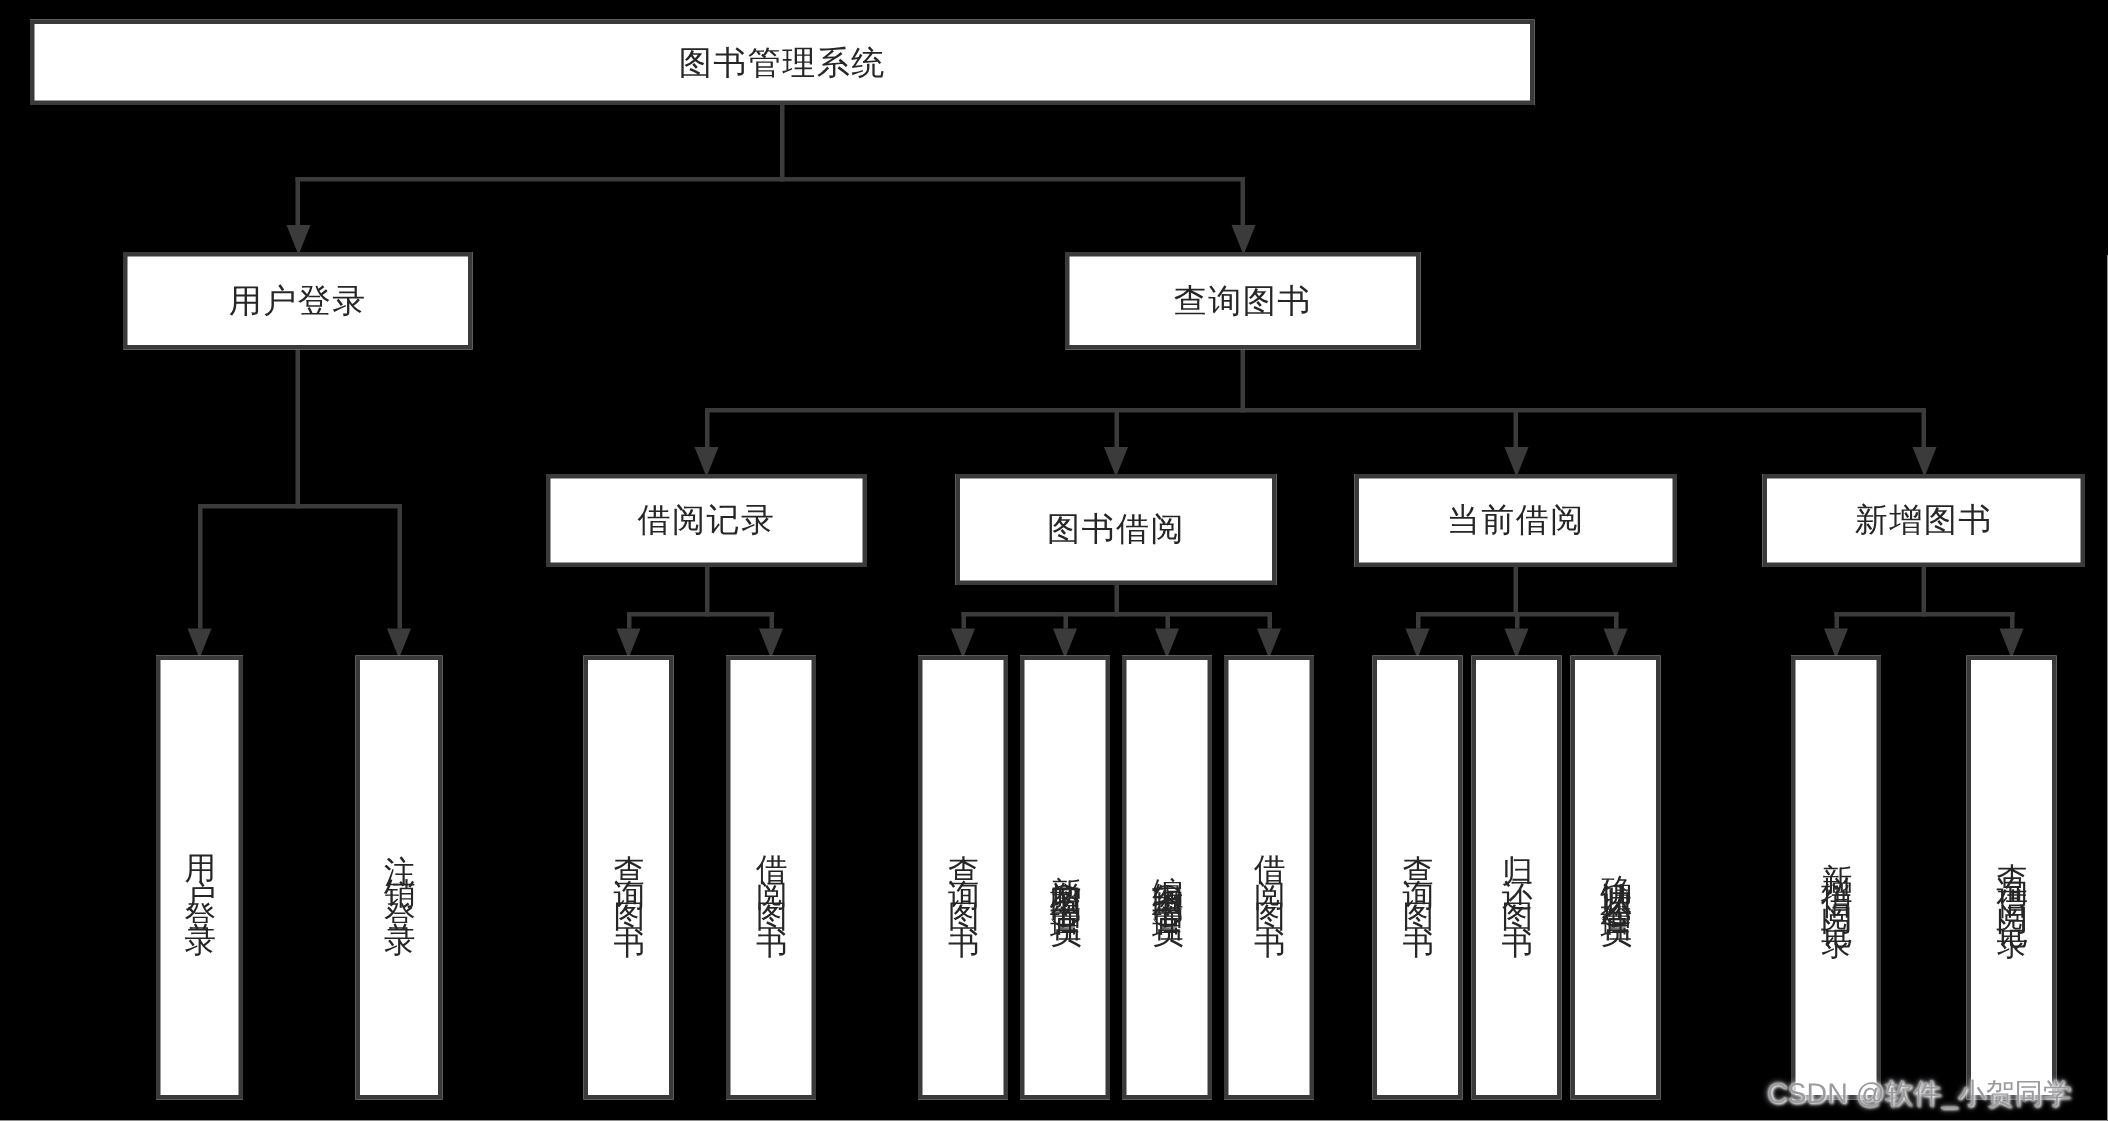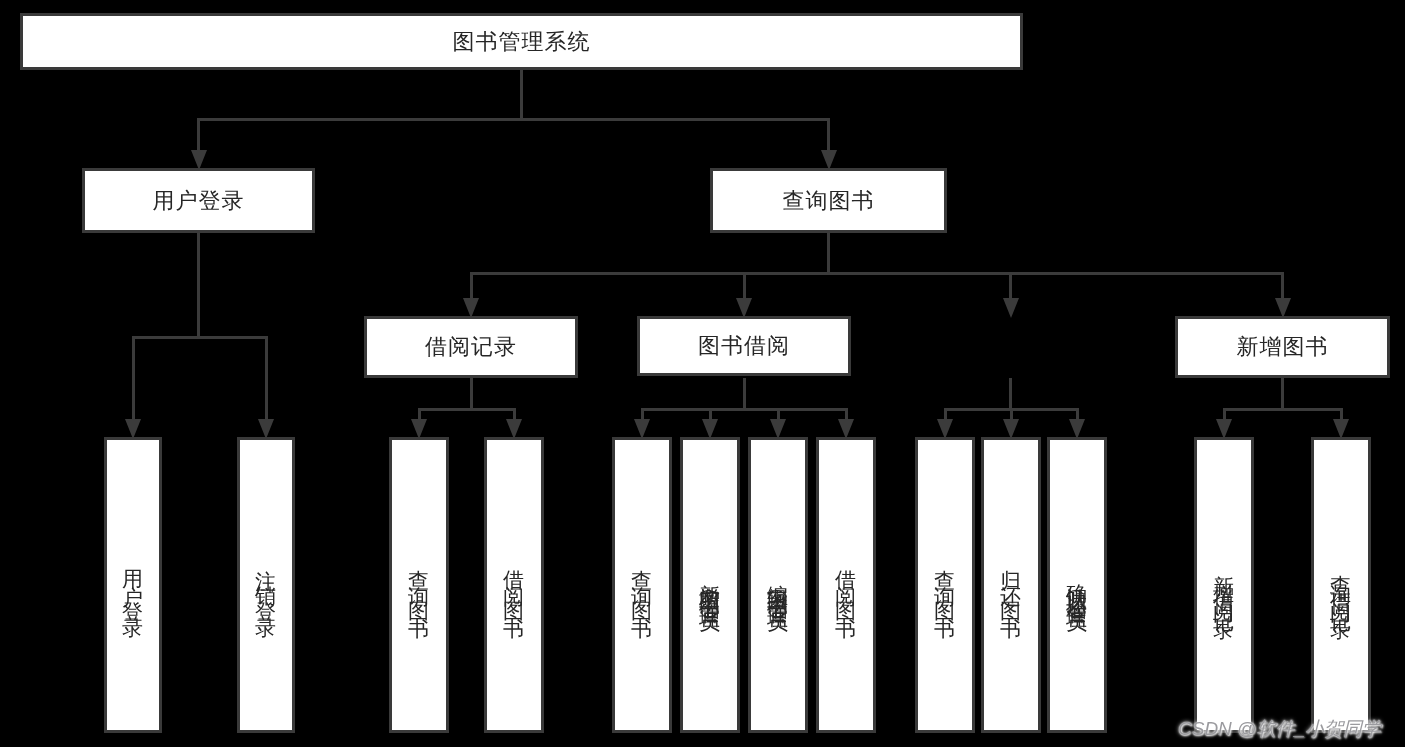--- a/index.html
+++ b/index.html
@@ -56,21 +56,20 @@
   }
   .watermark {
     position: absolute;
     left: 1178px;
     top: 716px;
     font-size: 19px;
     color: #9b9b9f;
     white-space: nowrap;
     z-index: 3;
     text-shadow: 0 0 2px #ffffff, 0 0 4px #ffffff, 1px 1px 2px #ffffff;
-    font-style: italic;
   }
 </style>
 </head>
 <body>
 
 <div class="canvas">
 
   <div class="node hlabel" style="left:20px; top:13px; width:1003px; height:57px;">
     <span>图书管理系统</span>
   </div>
@@ -78,22 +77,25 @@
   <div class="node hlabel" style="left:82px; top:168px; width:233px; height:65px;">
     <span>用户登录</span>
   </div>
   <div class="node hlabel" style="left:710px; top:168px; width:237px; height:65px;">
     <span>查询图书</span>
   </div>
 
   <div class="node hlabel" style="left:364px; top:316px; width:214px; height:62px;">
     <span>借阅记录</span>
   </div>
-  <div class="node hlabel" style="left:637px; top:316px; width:214px; height:60px;">
+  <div class="node hlabel" style="left:637px; top:316px; width:214px; height:74px;">
     <span>图书借阅</span>
+  </div>
+  <div class="node hlabel" style="left:903px; top:316px; width:215px; height:62px;">
+    <span>当前借阅</span>
   </div>
   <div class="node hlabel" style="left:1175px; top:316px; width:215px; height:62px;">
     <span>新增图书</span>
   </div>
 
   <div class="node leaf" style="left:104px; top:437px; width:58px; height:296px;">
     <span class="vtext ls-lg">用户登录</span>
   </div>
   <div class="node leaf" style="left:237px; top:437px; width:58px; height:296px;">
     <span class="vtext ls-lg">注销登录</span>

